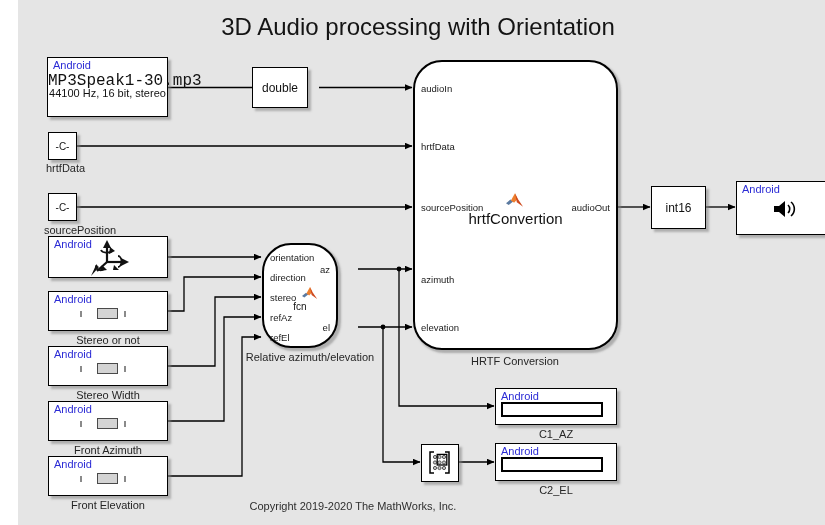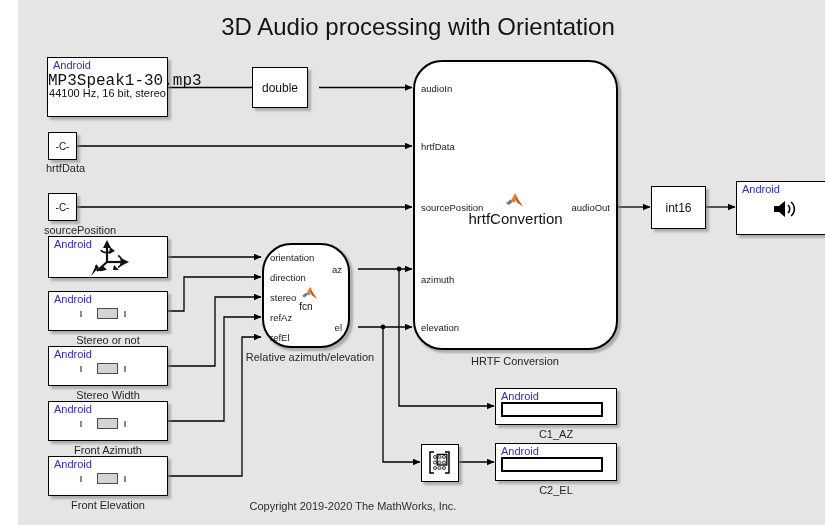--- a/index.html
+++ b/index.html
@@ -129,21 +129,21 @@
   <div class="blabel center" style="left:90px;top:444px;">Front Azimuth</div>
 
   <div class="block" style="left:30px;top:456px;width:120px;height:40px;">
     <span class="tag">Android</span>
     <span class="slider-tick" style="left:31px;"></span>
     <span class="slider-box"></span>
     <span class="slider-tick" style="left:75px;"></span>
   </div>
   <div class="blabel center" style="left:90px;top:499px;">Front Elevation</div>
 
-  <div class="block thick" style="left:244px;top:243px;width:88px;height:105px;">
+  <div class="block thick" style="left:244px;top:243px;width:76px;height:105px;">
     <span class="port in" style="top:12px;">orientation</span>
     <span class="port in" style="top:32px;">direction</span>
     <span class="port in" style="top:52px;">stereo</span>
     <span class="port in" style="top:72px;">refAz</span>
     <span class="port in" style="top:92px;">refEl</span>
     <span class="port out" style="top:24px;">az</span>
     <span class="port out" style="top:82px;">el</span>
     <svg class="icon" style="left:38px;top:42px;" width="16" height="13" viewBox="0 0 20 16">
       <polygon points="0,11 5,7 8,9 3,13" fill="#5b7aa0"></polygon>
       <polygon points="10,0 5.5,8 9,10.5 13,6" fill="#ee7f2d"></polygon>

